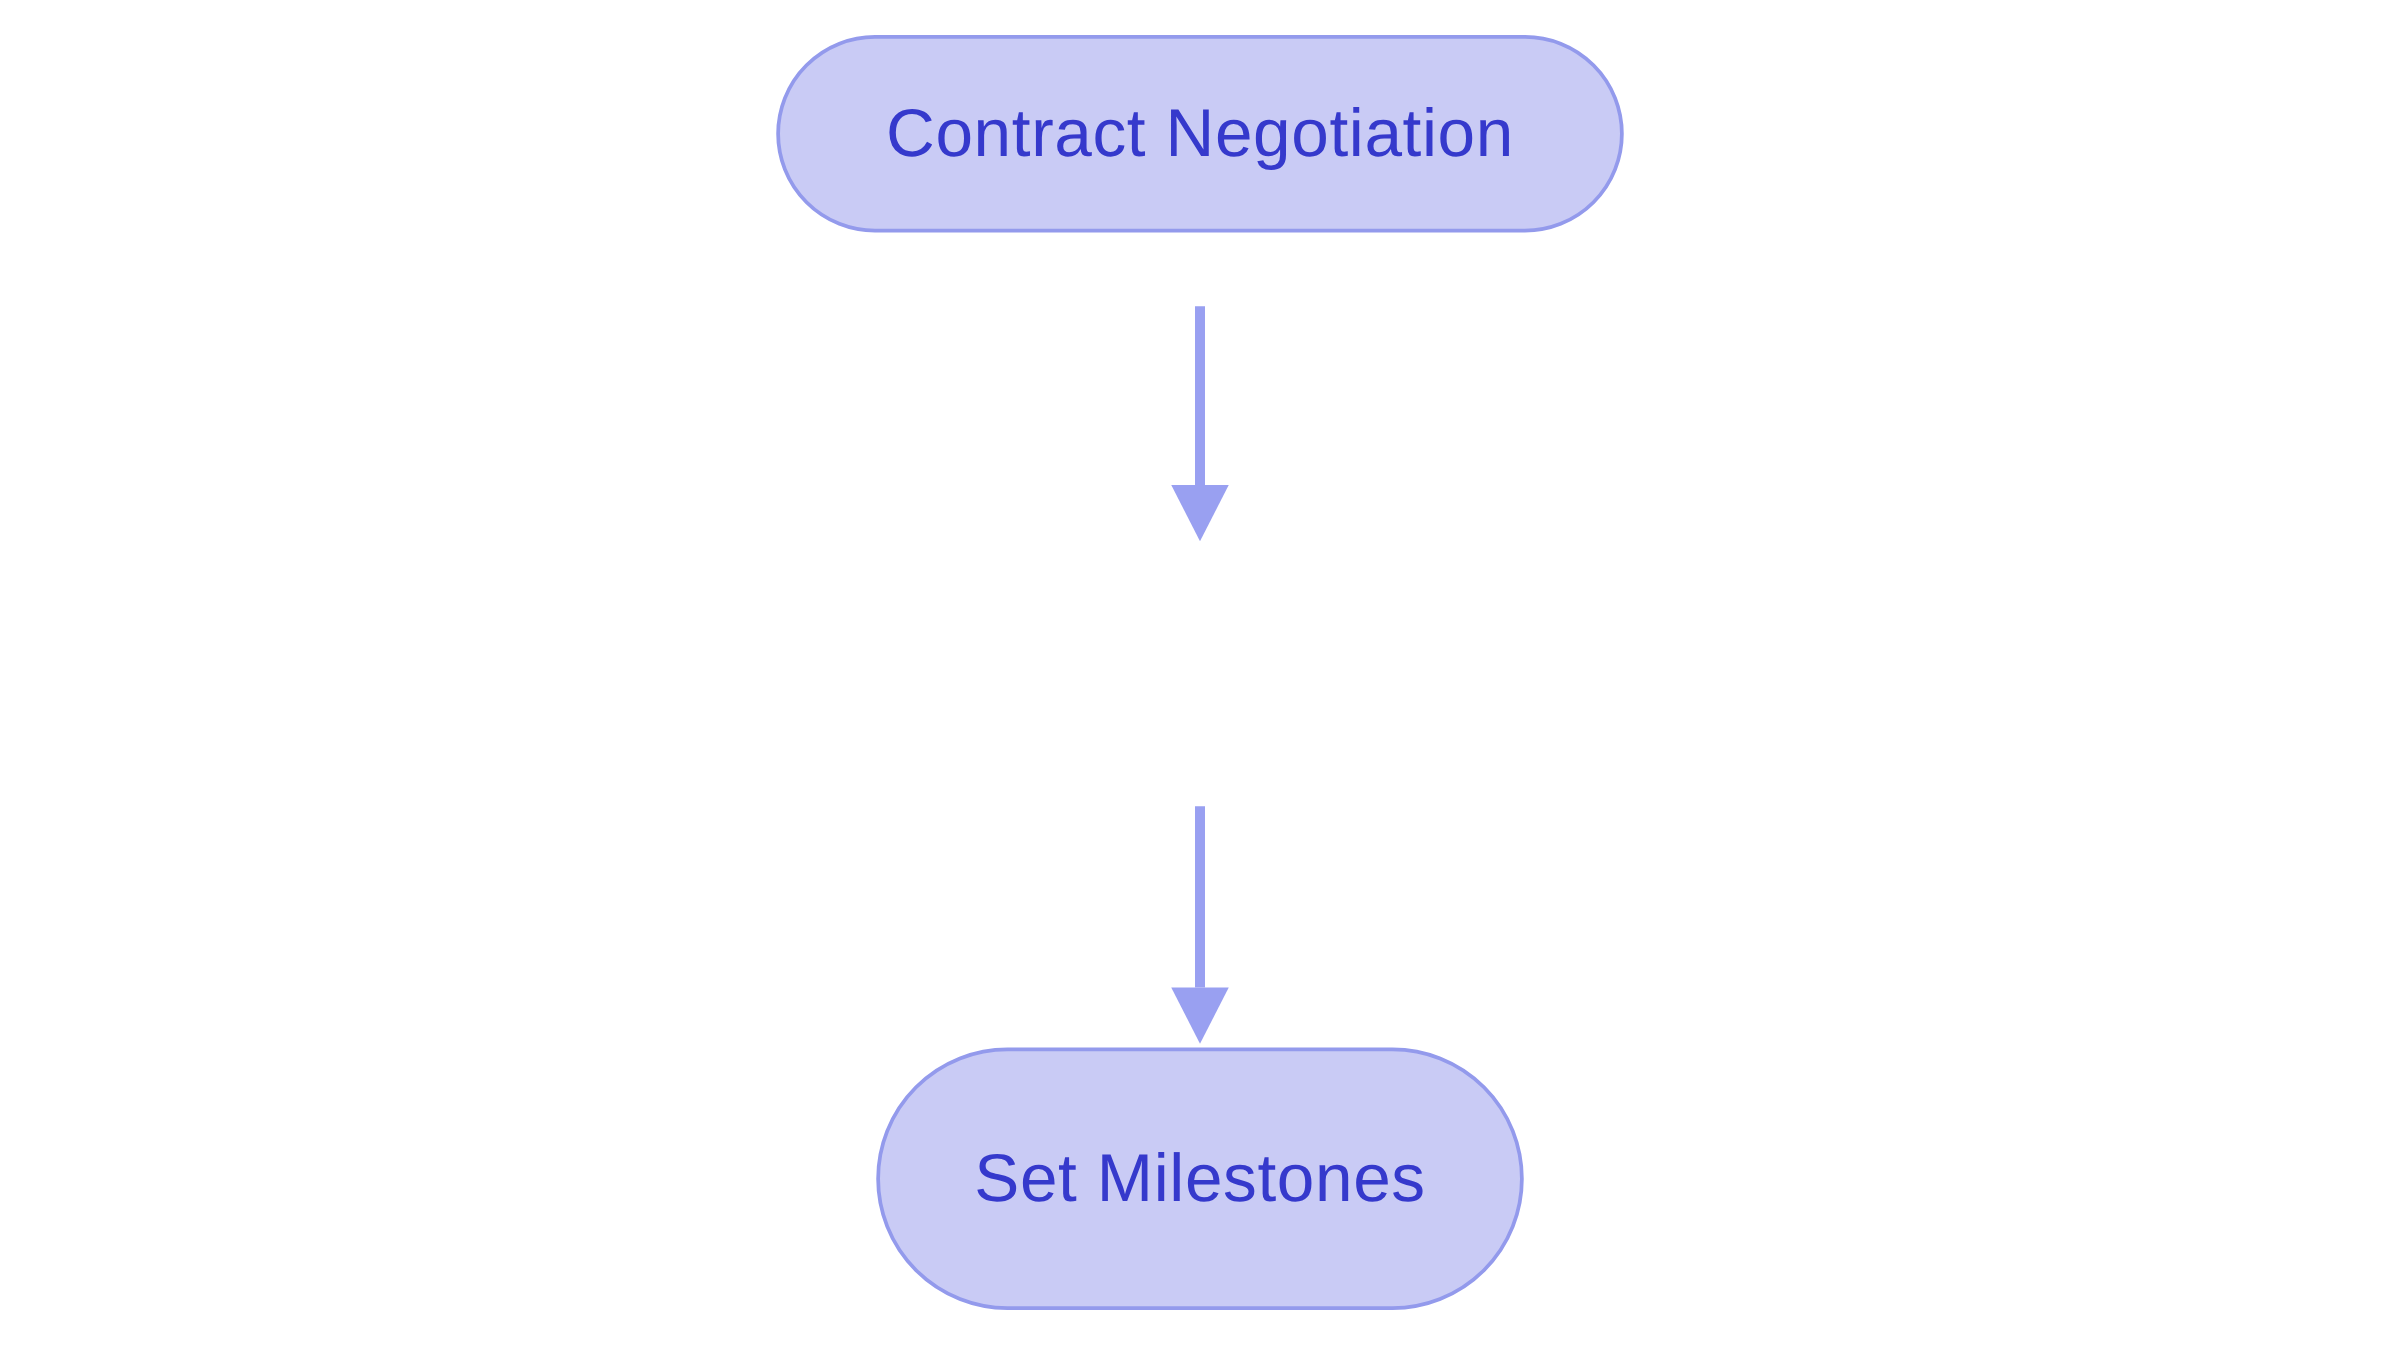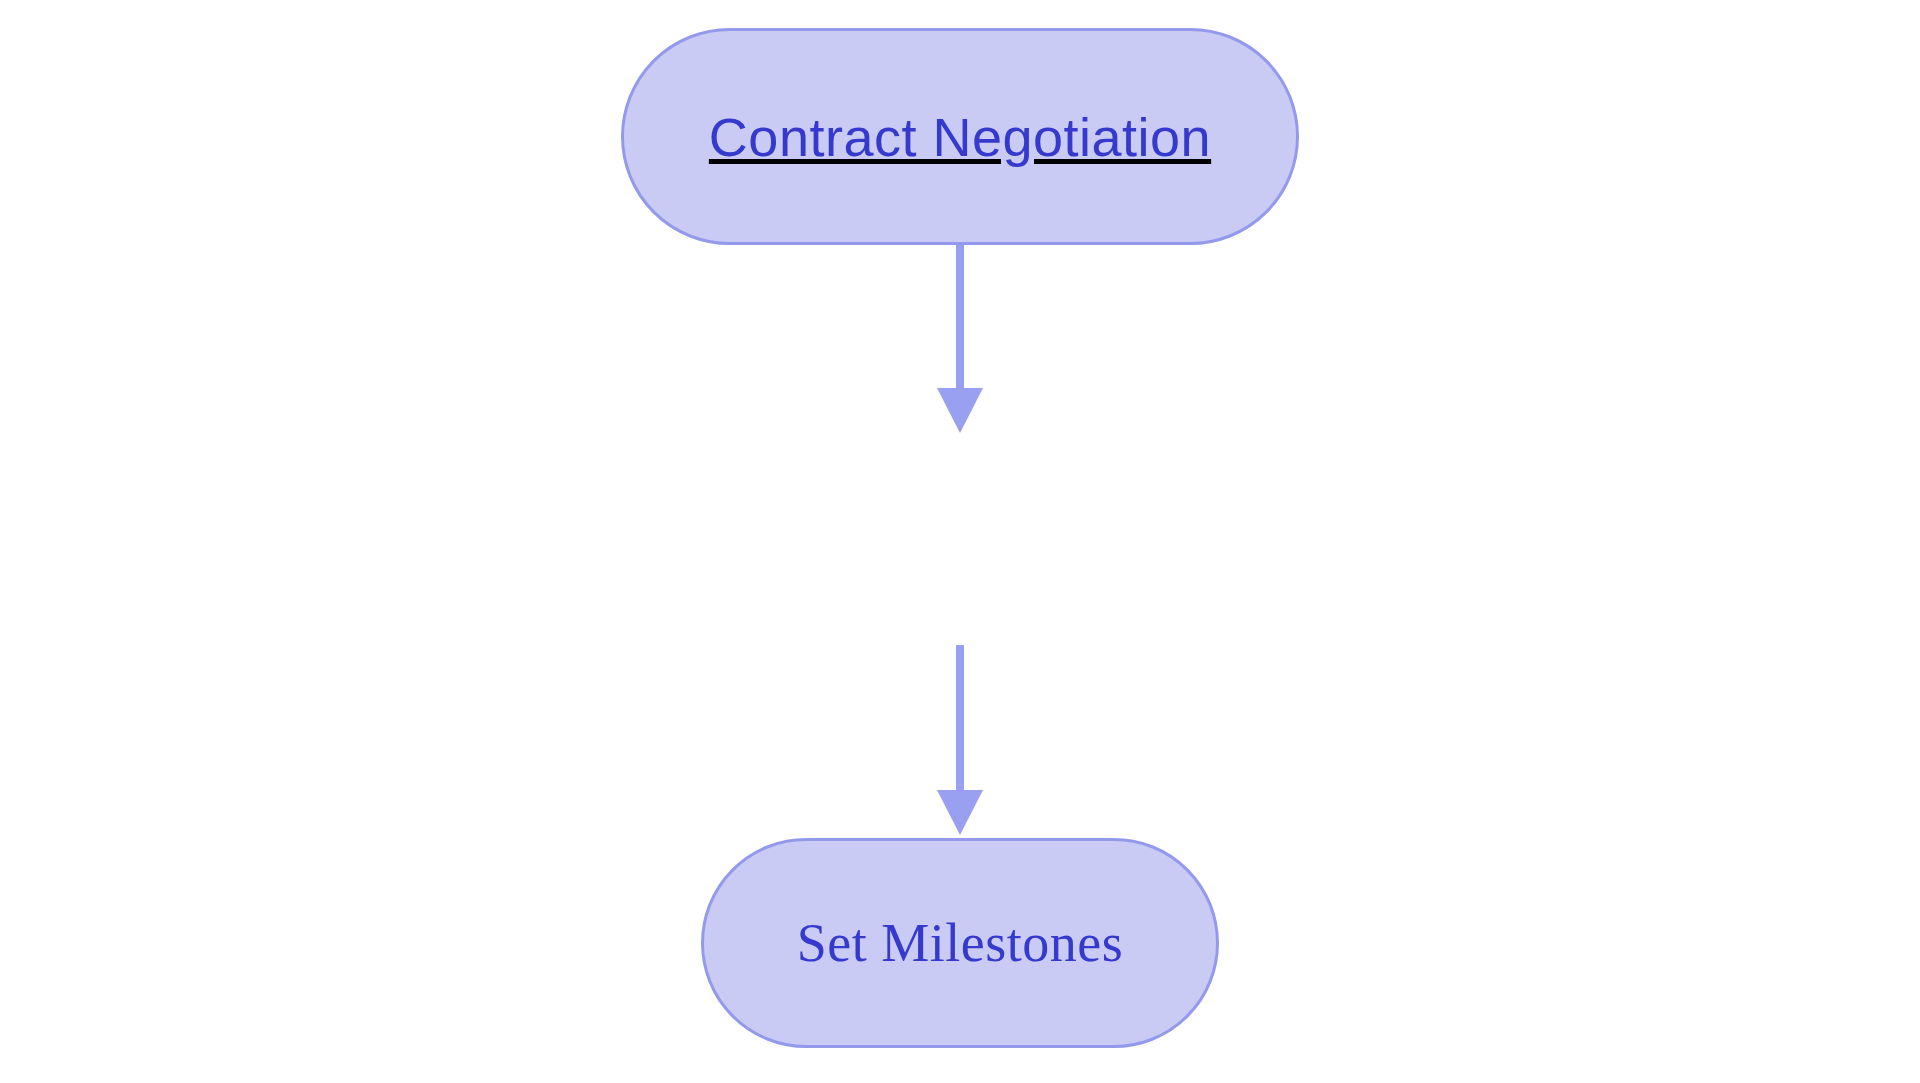--- a/index.html
+++ b/index.html
@@ -24,23 +24,23 @@
     align-items: center;
     justify-content: center;
   }
   .flow-node .label {
     color: var(--node-text, #3539cc);
     font-size: 54px;
     font-weight: 400;
     letter-spacing: 0.5px;
     white-space: nowrap;
   }
-  .node-1 { left: 621px; top: 28px;  width: 678px; height: 217px; border-radius: 108.5px; text-decoration: underline; }
+  .node-1 { left: 621px; top: 28px;  width: 678px; height: 158px; border-radius: 108.5px; }
   .node-2 { left: 683px; top: 433px; width: 554px; height: 215px; border-radius: 107.5px; }
-  .node-3 { left: 701px; top: 838px; width: 518px; height: 210px; border-radius: 105px; font-family: Liberation Serif, serif; }
+  .node-3 { left: 701px; top: 838px; width: 518px; height: 210px; border-radius: 105px; }
 
   .arrow-line {
     position: absolute;
     width: 8px;
     background: var(--arrow, #99a0f1);
   }
   .arrow-head {
     position: absolute;
     width: 0;
     height: 0;

